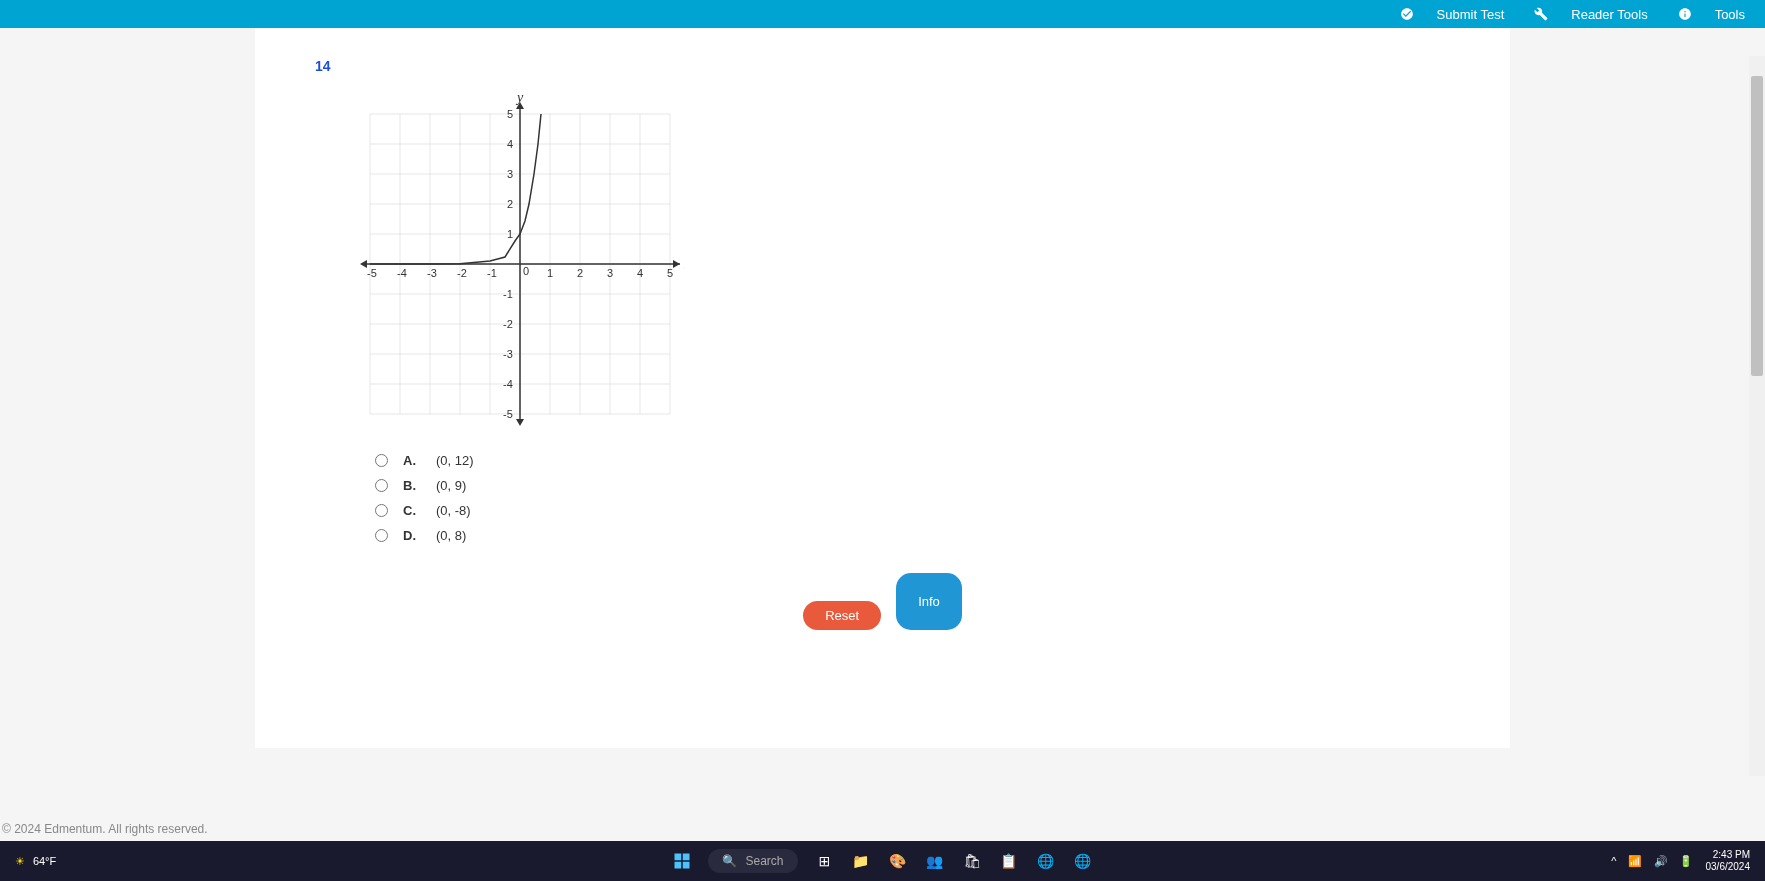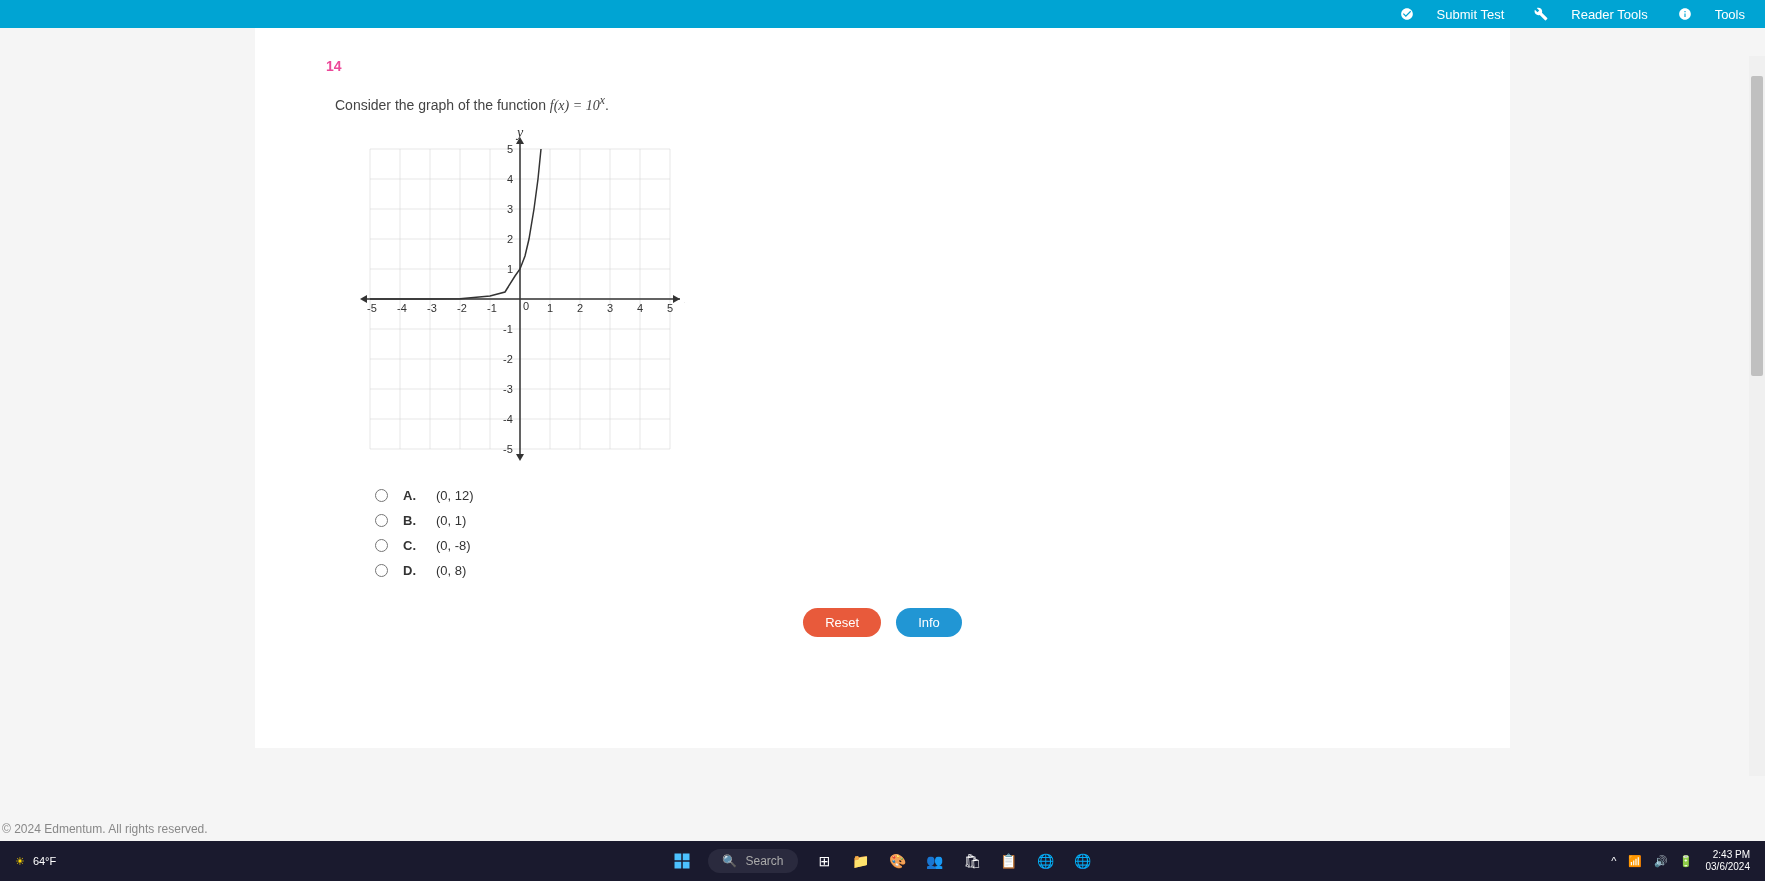--- a/index.html
+++ b/index.html
@@ -52,23 +52,23 @@
       width: 12px;
       left: 2px;
       top: 20px;
       height: 300px;
       background: #c0c0c0;
       border-radius: 2px;
     }
     .question-number {
       font-size: 14px;
       font-weight: bold;
-      color: #ec4899;
+      color: #1d4ed8;
       margin-bottom: 20px;
-      margin-left: 21px;
+      margin-left: 10px;
     }
     .instruction {
       font-size: 14px;
       color: #444;
       margin-bottom: 20px;
       margin-left: 30px;
     }
     .prompt {
       font-size: 14px;
       color: #444;
@@ -113,21 +113,21 @@
       margin-top: 30px;
     }
     .btn {
       padding: 7px 22px;
       border: none;
       border-radius: 15px;
       font-size: 13px;
       color: white;
       cursor: pointer;
     }
-    .btn-reset { background: #e85a3b; }
+    .btn-reset { background: #e85a3b; margin-top: 28px; }
     .btn-next { background: #2196d4; }
     .footer {
       position: absolute;
       bottom: 45px;
       left: 2px;
       font-size: 12px;
       color: #888;
     }
     .taskbar {
       position: absolute;
@@ -209,24 +209,20 @@
     <svg viewBox="0 0 24 24">
         <path d="M12 2C6.48 2 2 6.48 2 12s4.48 10 10 10 10-4.48 10-10S17.52 2 12 2zm1 15h-2v-6h2v6zm0-8h-2V7h2v2z"></path>
       </svg>
     <span>Tools</span>
   </div>
 </div>
 
 <div class="main-area">
   <div class="content-wrapper">
     <div class="question-number">14</div>
-    <div class="prompt">
-      <span>Consider the graph of the function </span>
-      <span class="math-var">f(x) = 10<sup>x</sup></span>.
-    </div>
 
     <div class="graph-container">
       <svg class="graph" viewBox="0 0 330 340">
 
         <g>
           <line class="grid-line" x1="15" y1="20" x2="315" y2="20"></line>
           <line class="grid-line" x1="15" y1="50" x2="315" y2="50"></line>
           <line class="grid-line" x1="15" y1="80" x2="315" y2="80"></line>
           <line class="grid-line" x1="15" y1="110" x2="315" y2="110"></line>
           <line class="grid-line" x1="15" y1="140" x2="315" y2="140"></line>
@@ -289,21 +285,21 @@
 
     <div class="options">
       <label class="option">
         <input type="radio" name="answer" style="">
         <span class="option-letter">A.</span>
         <span>(0, 12)</span>
       </label>
       <label class="option">
         <input type="radio" name="answer" style="">
         <span class="option-letter">B.</span>
-        <span>(0, 1)</span>
+        <span>(0, 9)</span>
       </label>
       <label class="option">
         <input type="radio" name="answer" style="">
         <span class="option-letter">C.</span>
         <span>(0, -8)</span>
       </label>
       <label class="option">
         <input type="radio" name="answer" style="">
         <span class="option-letter">D.</span>
         <span>(0, 8)</span>

